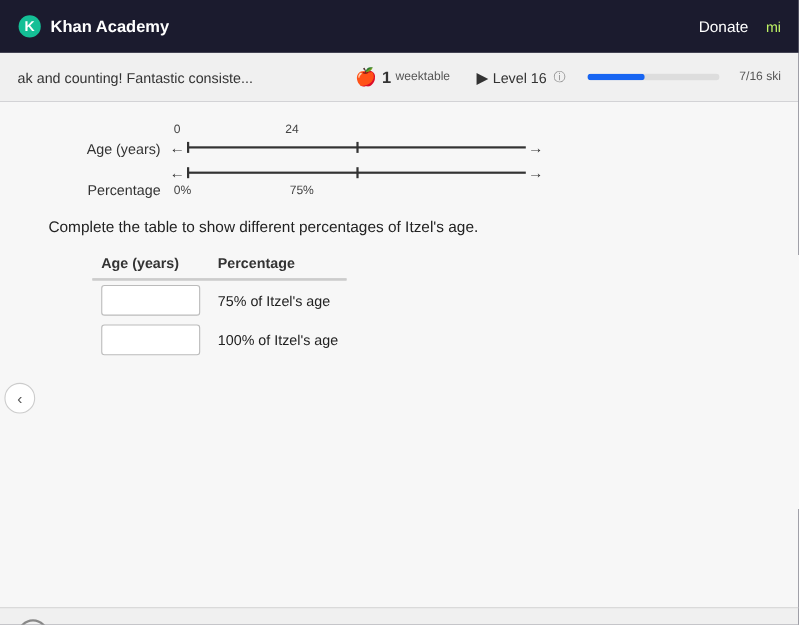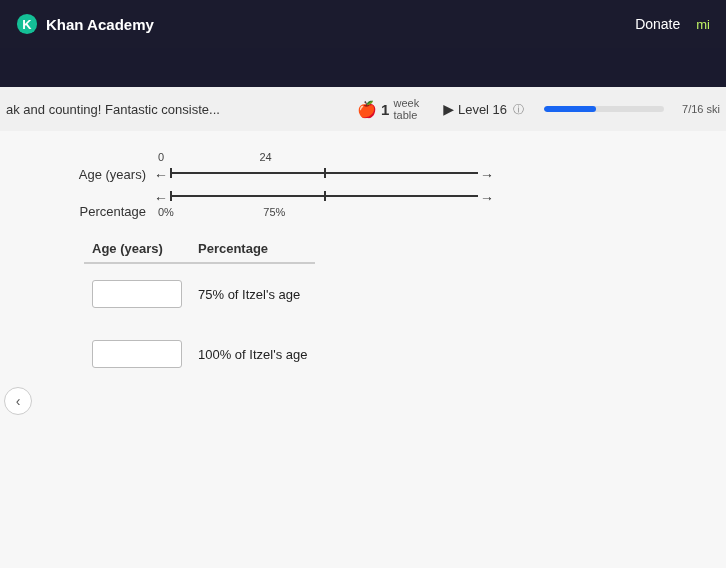--- a/index.html
+++ b/index.html
@@ -56,24 +56,23 @@
       font-size: 13px;
     }
 
     
     .streak-bar {
       width: 100%;
       height: 44px;
       background: #f0f0f0;
       display: flex;
       align-items: center;
-      padding: 0 6px;
+      padding: 0 16px;
       gap: 12px;
       position: relative;
-      margin-top: 39px;
     }
     .breadcrumb {
       font-size: 13px;
       color: #333;
       flex-shrink: 0;
     }
     .streak-section {
       display: flex;
       align-items: center;
       gap: 4px;
@@ -184,21 +183,21 @@
       font-size: 13px;
     }
     .data-table th {
       font-weight: 600;
       color: #333;
       padding: 4px 24px 6px 8px;
       text-align: left;
       border-bottom: 2px solid #ccc;
     }
     .data-table td {
-      padding: 16px 8px;
+      padding: 4px 8px;
       vertical-align: middle;
     }
     .input-cell input {
       width: 90px;
       height: 28px;
       border: 1px solid #bbb;
       background: #fff;
       border-radius: 3px;
       padding: 4px 6px;
       font-size: 13px;
@@ -250,21 +249,21 @@
     <span class="mastery-text">mi</span>
   </div>
 </div>
 
 <div class="streak-bar">
   <span class="breadcrumb">ak and counting! Fantastic consiste...</span>
 
   <div class="streak-section">
     <span class="streak-icon">🍎</span>
     <span class="streak-count">1</span>
-    <div style="display:flex;flex-direction:column;line-height:1.1">
+    <div style="display:flex;flex-direction:row;line-height:1.1">
       <span class="streak-label">week</span>
       <span class="streak-label">table</span>
     </div>
   </div>
 
   <div class="level-section">
     <span class="level-arrow">▶</span>
     <span class="level-text">Level 16</span>
     <span style="font-size:11px;color:#888;margin-left:2px;">ⓘ</span>
   </div>
@@ -320,20 +319,21 @@
 
           <div style="display:flex;justify-content:space-between;font-size:11px;color:#444;margin-top:2px;padding:0 0 0 4px;">
             <span>0%</span>
             <span>75%</span>
             <span style="flex:0.4"></span>
           </div>
         </div>
       </div>
     </div>
 
+    <p class="question-text">Complete the table to show different percentages of Itzel's age.</p>
 
     <div class="table-container">
       <table class="data-table">
         <thead>
           <tr>
             <th>Age (years)</th>
             <th>Percentage</th>
           </tr>
         </thead>
         <tbody>

